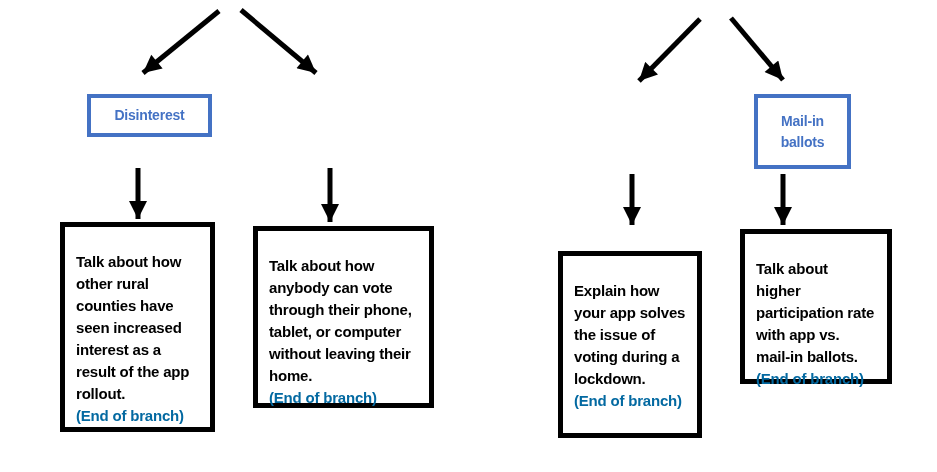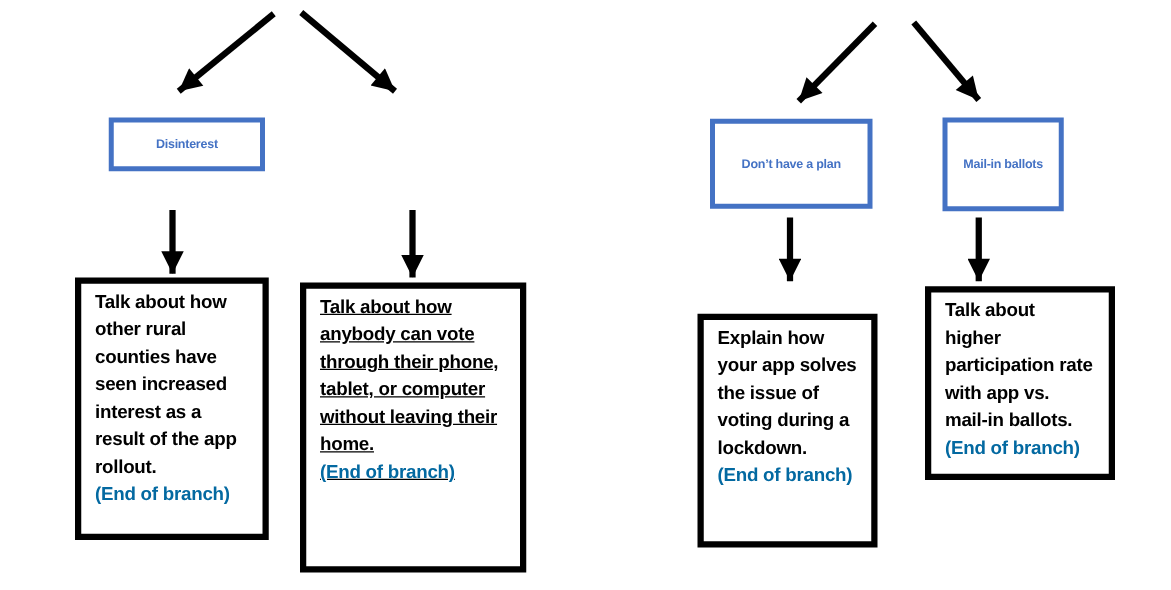--- a/index.html
+++ b/index.html
@@ -22,21 +22,21 @@
     width: 937px;
     height: 472px;
   }
   .reason-box {
     position: absolute;
     box-sizing: border-box;
     border: 4px solid #4472c4;
     background: #ffffff;
     color: #4472c4;
     font-weight: bold;
-    font-size: 10px;
+    font-size: 14px;
     line-height: 21px;
     letter-spacing: -0.2px;
     display: flex;
     align-items: center;
     justify-content: center;
     text-align: center;
   }
   .b1 { left: 87px;  top: 94px; width: 125px; height: 43px; padding: 0 8px; }
   .b2 { left: 250px; top: 96px; width: 156px; height: 62px; padding: 0 14px; }
   .b3 { left: 568px; top: 95px; width: 130px; height: 72px; padding: 0 12px; }
@@ -44,24 +44,24 @@
   .talking-box {
     position: absolute;
     box-sizing: border-box;
     border: 5px solid #000000;
     background: #ffffff;
     color: #000000;
     font-weight: bold;
     font-size: 15px;
     line-height: 22px;
     letter-spacing: -0.2px;
-    padding: 4px 11px;
+    padding: 24px 11px;
   }
   .k1 { left: 60px;  top: 222px; width: 155px; height: 210px; }
-  .k2 { left: 240px; top: 226px; width: 181px; height: 232px; text-decoration: underline; }
+  .k2 { left: 253px; top: 226px; width: 181px; height: 182px; }
   .k3 { left: 558px; top: 229px; width: 144px; height: 187px; margin-top: 22px; }
   .k4 { left: 740px; top: 229px; width: 152px; height: 155px; }
   .detail-text { display: block; }
   .end-note {
     display: block;
     color: #0369a1;
   }
 </style>
 </head>
 <body>
@@ -80,23 +80,20 @@
     <line x1="731" y1="18" x2="783" y2="80" stroke="#000000" stroke-width="5" marker-end="url(#ah)"></line>
     <line x1="138" y1="168" x2="138" y2="219" stroke="#000000" stroke-width="5" marker-end="url(#ah)"></line>
     <line x1="330" y1="168" x2="330" y2="222" stroke="#000000" stroke-width="5" marker-end="url(#ah)"></line>
     <line x1="632" y1="174" x2="632" y2="225" stroke="#000000" stroke-width="5" marker-end="url(#ah)"></line>
     <line x1="783" y1="174" x2="783" y2="225" stroke="#000000" stroke-width="5" marker-end="url(#ah)"></line>
   </svg>
 
   <div class="reason-box b1">
     <span>Disinterest</span>
   </div>
-  <div class="reason-box b3">
-    <span>Don’t have a plan</span>
-  </div>
   <div class="reason-box b4">
     <span>Mail-in ballots</span>
   </div>
 
   <div class="talking-box k1">
     <span class="detail-text">Talk about how other rural counties have seen increased interest as a result of the app rollout.</span>
     <span class="end-note">(End of branch)</span>
   </div>
   <div class="talking-box k2">
     <span class="detail-text">Talk about how anybody can vote through their phone, tablet, or computer without leaving their home.</span>

